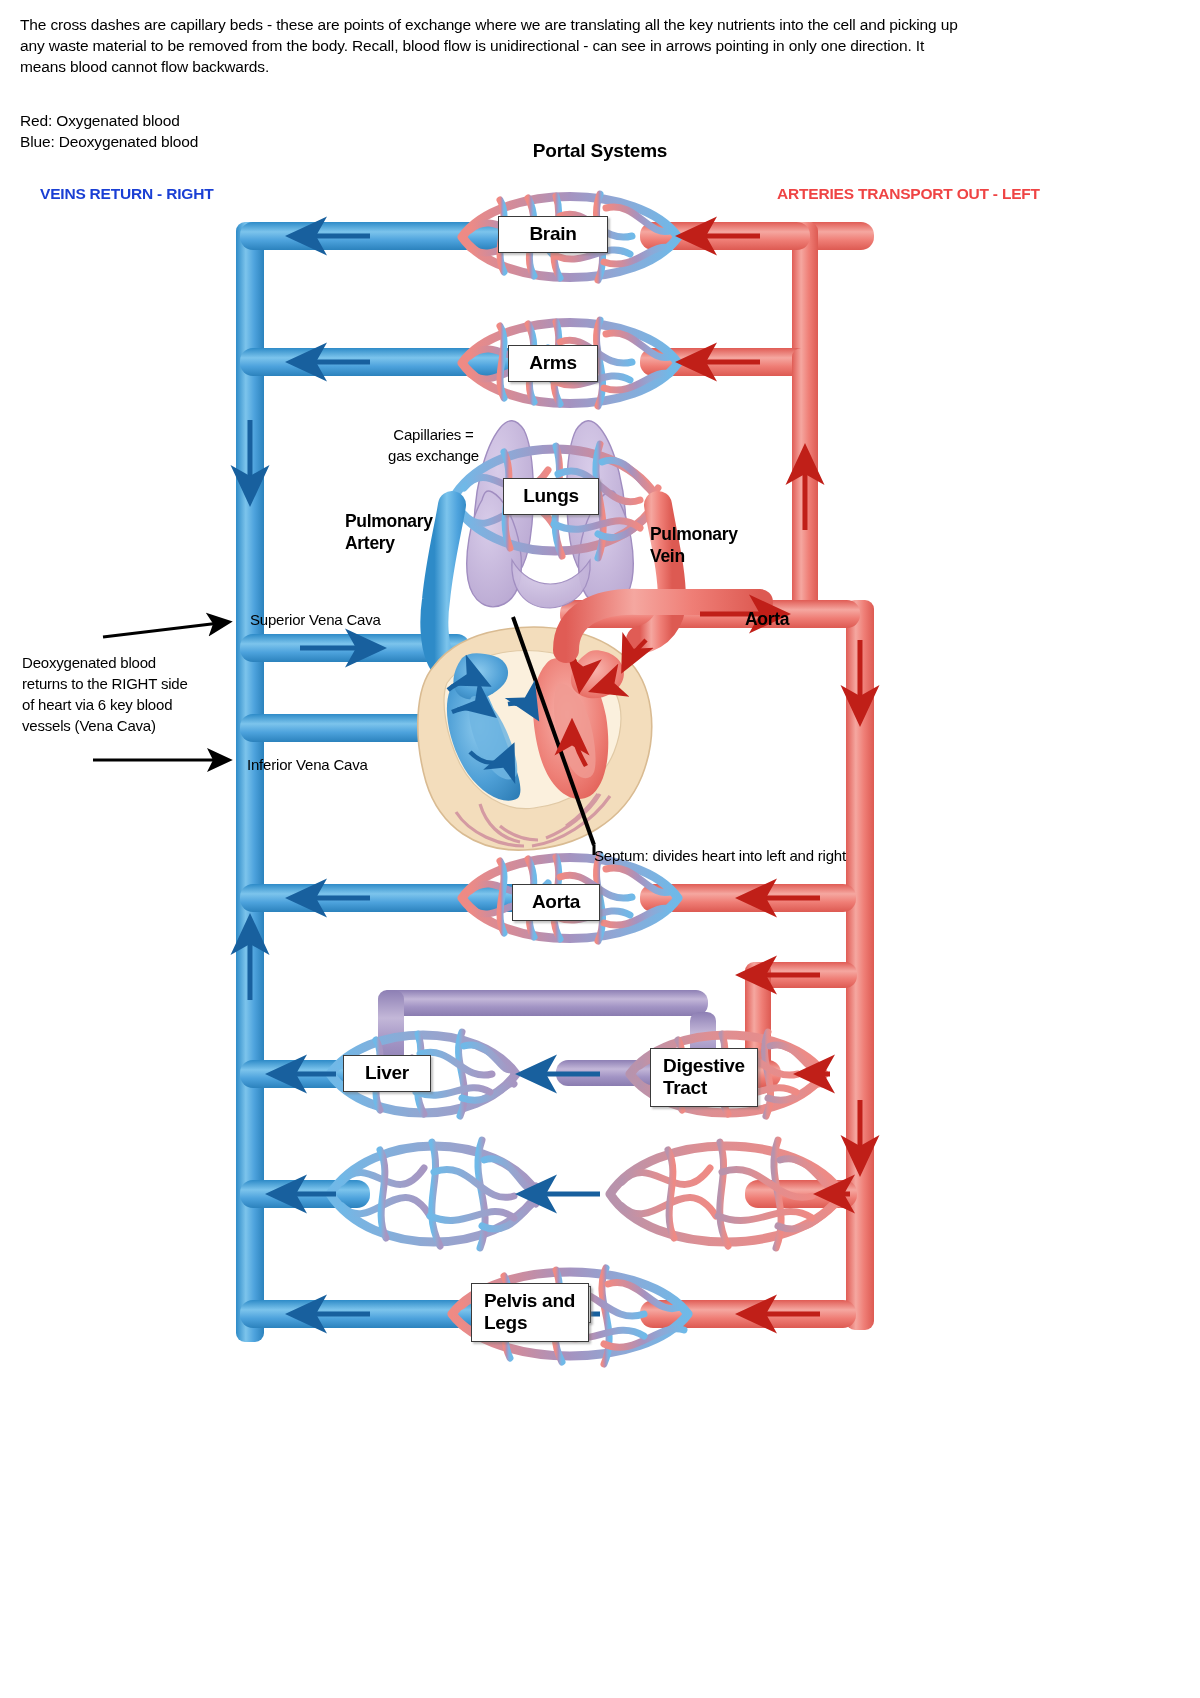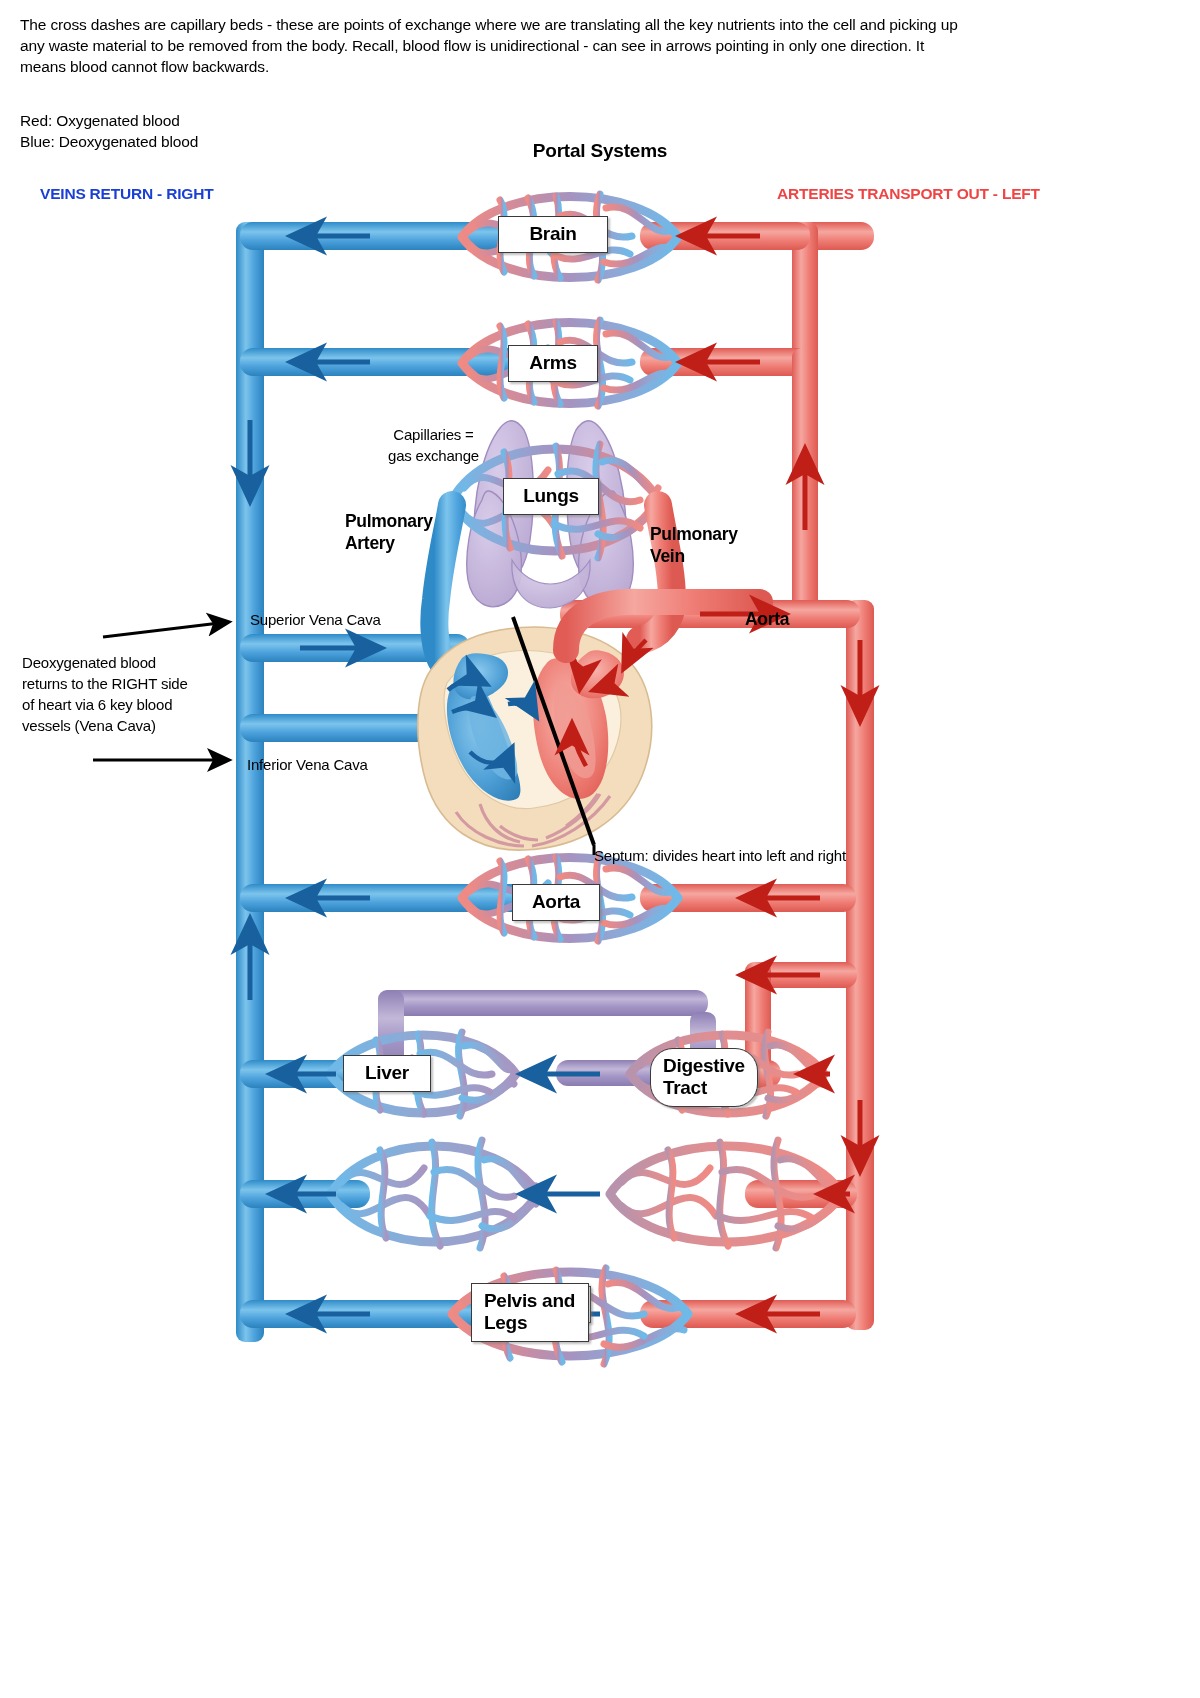--- a/index.html
+++ b/index.html
@@ -490,21 +490,21 @@
   <div class="organ-box center-txt" style="left:498px; top:216px; width:110px;">Brain</div>
 
   <div class="organ-box center-txt" style="left:508px; top:345px; width:90px;">Arms</div>
 
   <div class="organ-box center-txt" style="left:503px; top:478px; width:96px;">Lungs</div>
 
   <div class="organ-box center-txt" style="left:512px; top:884px; width:88px;">Aorta</div>
 
   <div class="organ-box center-txt" style="left:343px; top:1055px; width:88px;">Liver</div>
 
-  <div class="organ-box" style="left:650px; top:1048px; width:108px;border-radius:23px;">Digestive
+  <div class="organ-box" style="left:650px; top:1048px; width:108px;">Digestive
 Tract</div>
 
   <div class="organ-box center-txt" style="left:487px; top:1286px; width:104px;">Kidney</div>
 
   <div class="organ-box" style="left:471px; top:1283px; width:118px;">Pelvis and
 Legs</div>
 
   <div class="vessel-label" style="left:345px; top:510px;">Pulmonary
 Artery</div>
 

